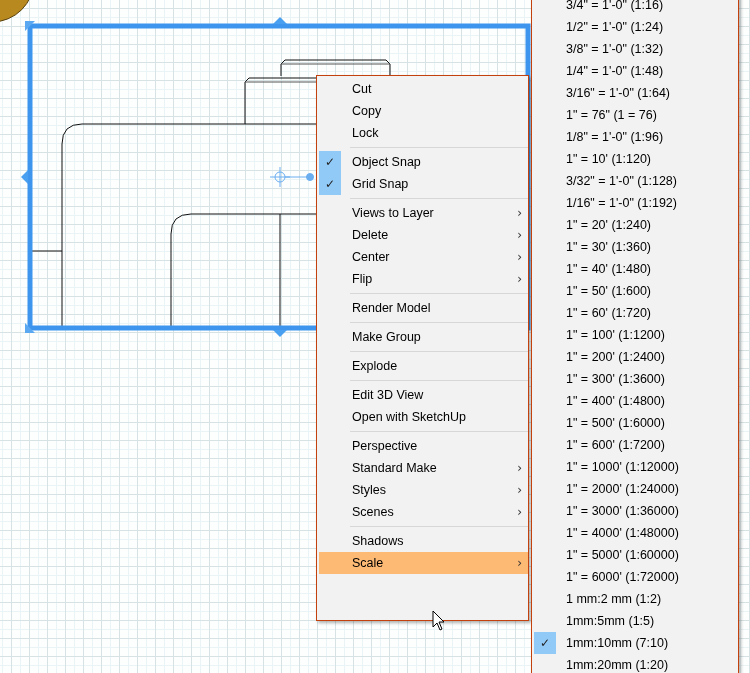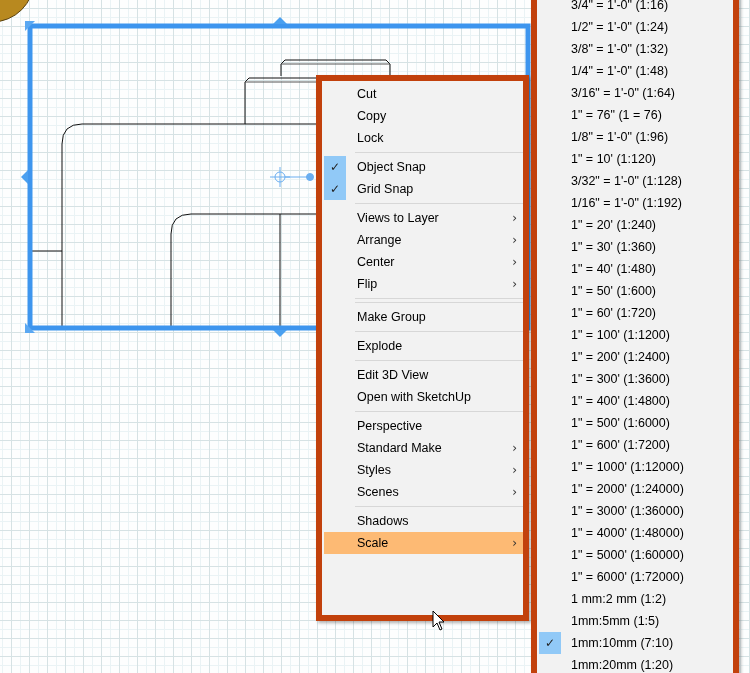--- a/index.html
+++ b/index.html
@@ -12,21 +12,21 @@
       linear-gradient(to bottom, #d6e2e4 1px, transparent 1px),
       linear-gradient(to right, #eaf3f5 1px, transparent 1px),
       linear-gradient(to bottom, #eaf3f5 1px, transparent 1px);
     background-size:18px 18px, 18px 18px, 9px 9px, 9px 9px;
     background-position:11px 8px, 11px 8px, 2px -1px, 2px -1px;
   }
   .canvas { position:absolute; left:0; top:0; width:750px; height:673px; }
   .canvas svg { position:absolute; left:0; top:0; }
 
   .menu {
-    position:absolute; background:#f2f2f2; border:6px solid #c2410c;
+    position:absolute; background:#f2f2f2; border:1px solid #c2410c;
     box-shadow:2px 2px 3px rgba(0,0,0,0.3);
   }
   .ctx { left:316px; top:75px; width:213px; padding:2px 0 2px 2px; box-sizing:border-box; height:546px; }
   .item {
     position:relative; height:22px; line-height:22px; padding-left:33px;
     white-space:nowrap; cursor:default;
   }
   .item .lbl { font-size:12.5px; }
   .item .arrow {
     position:absolute; right:6px; top:0; font-size:12px; color:#333;
@@ -91,24 +91,25 @@
 
 <div class="menu ctx" id="ctx">
     <div class="item"><span class="lbl">Cut</span></div>
     <div class="item"><span class="lbl">Copy</span></div>
     <div class="item"><span class="lbl">Lock</span></div>
     <div class="sep"></div>
     <div class="item"><span class="check">✓</span><span class="lbl">Object Snap</span></div>
     <div class="item"><span class="check">✓</span><span class="lbl">Grid Snap</span></div>
     <div class="sep"></div>
     <div class="item"><span class="lbl">Views to Layer</span><span class="arrow">›</span></div>
-    <div class="item"><span class="lbl">Arrange</span><span class="arrow">›</span></div>
+    <div class="item"><span class="lbl">Delete</span><span class="arrow">›</span></div>
     <div class="item"><span class="lbl">Center</span><span class="arrow">›</span></div>
     <div class="item"><span class="lbl">Flip</span><span class="arrow">›</span></div>
     <div class="sep"></div>
+    <div class="item"><span class="lbl">Render Model</span></div>
     <div class="sep"></div>
     <div class="item"><span class="lbl">Make Group</span></div>
     <div class="sep"></div>
     <div class="item"><span class="lbl">Explode</span></div>
     <div class="sep"></div>
     <div class="item"><span class="lbl">Edit 3D View</span></div>
     <div class="item"><span class="lbl">Open with SketchUp</span></div>
     <div class="sep"></div>
     <div class="item"><span class="lbl">Perspective</span></div>
     <div class="item"><span class="lbl">Standard Make</span><span class="arrow">›</span></div>

